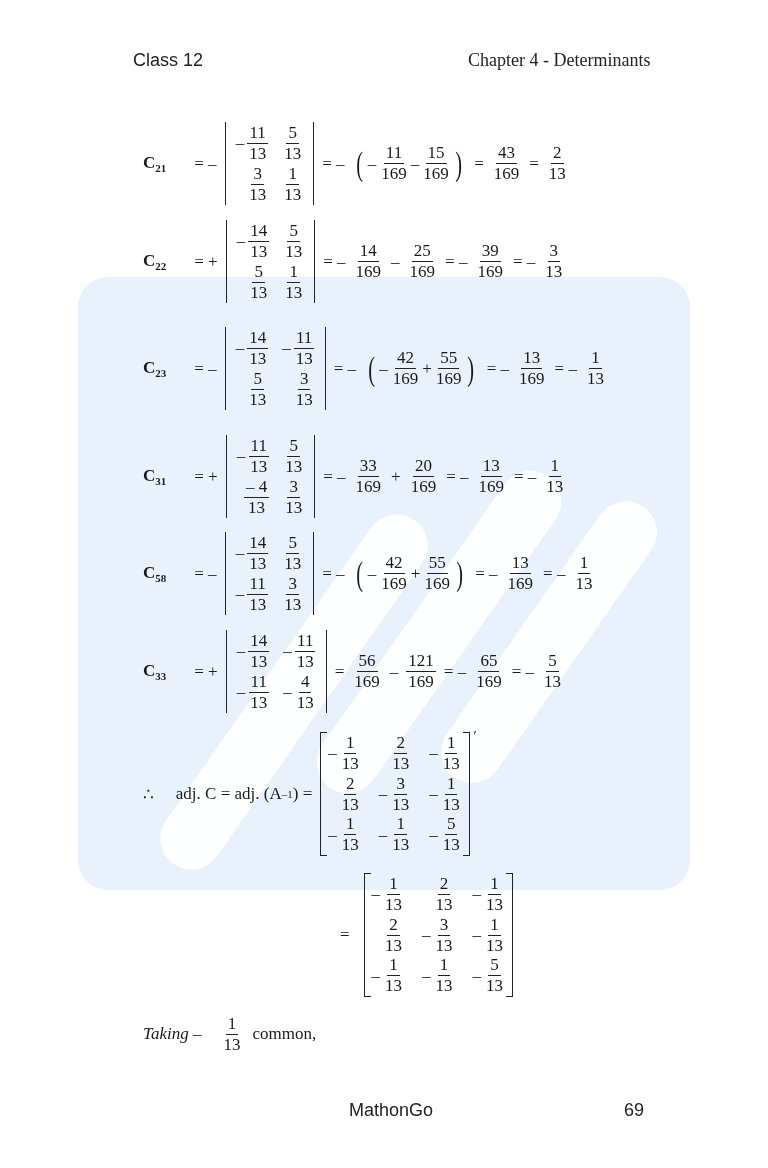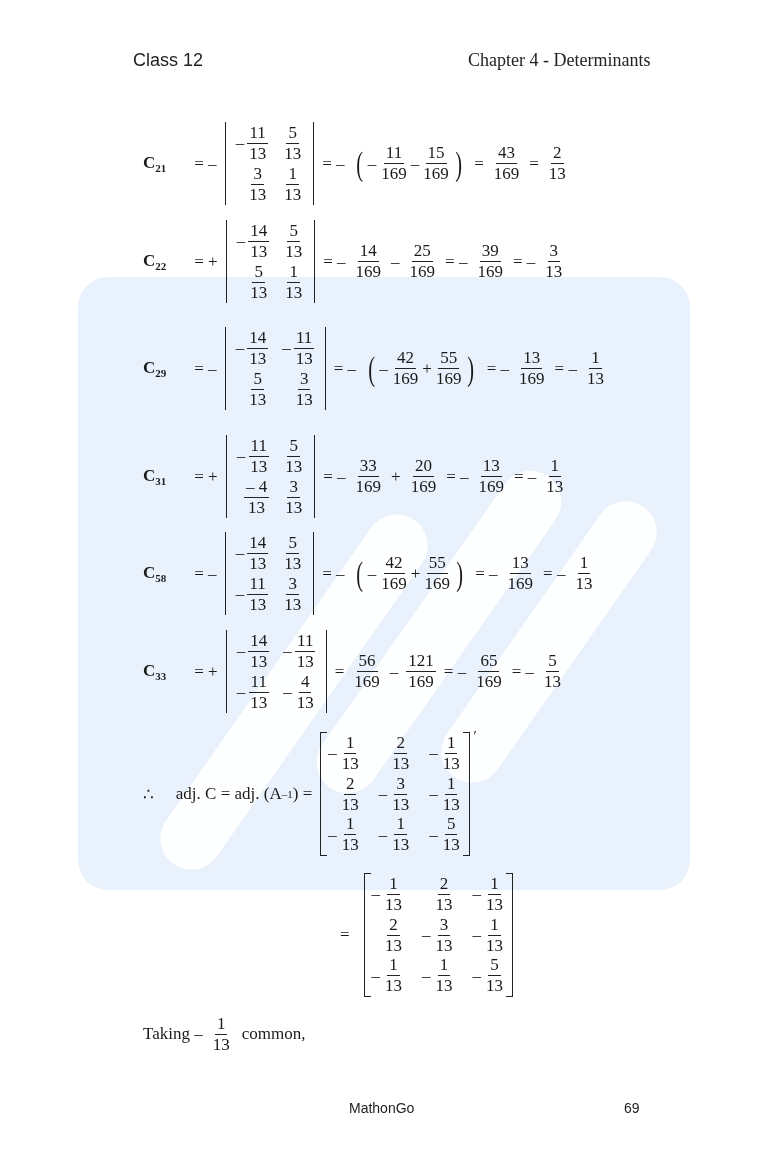--- a/index.html
+++ b/index.html
@@ -1,20 +1,20 @@
 <!DOCTYPE html>
 <html><head>
 <meta charset="utf-8">
 <style>
   html, body { margin: 0; padding: 0; background: #ffffff; }
   body { width: 768px; height: 1168px; position: relative; overflow: hidden; font-family: "Liberation Serif", "DejaVu Serif", serif; color: #1a1a1a; }
   .watermark { position: absolute; left: 78px; top: 277px; width: 612px; height: 613px; background: #e9f1fc; border-radius: 30px; overflow: hidden; z-index: 0; }
   .stripe { position: absolute; width: 62px; background: #ffffff; border-radius: 31px; transform-origin: center; transform: rotate(35deg); opacity: 0.95; }
   .hdr { position: absolute; top: 50px; font-family: "Liberation Sans", sans-serif; font-size: 18px; color: #222; z-index: 2; }
-  .ftr { position: absolute; top: 1100px; font-family: "Liberation Sans", sans-serif; font-size: 14px; color: #222; z-index: 2; }
+  .ftr { position: absolute; top: 1100px; font-family: "Liberation Sans", sans-serif; font-size: 18px; color: #222; z-index: 2; }
   .row { position: absolute; left: 143px; display: flex; align-items: center; z-index: 2; font-size: 17px; }
   .lbl { margin-right: 20px; white-space: nowrap; font-weight: bold; }
   .lbl sub { font-size: 11px; }
   .op { margin: 0 8px; white-space: nowrap; }
   .det { display: inline-grid; grid-template-columns: auto auto; column-gap: 14px; row-gap: 2px; border-left: 1.5px solid #222; border-right: 1.5px solid #222; padding: 2px 10px; }
   .frac { display: inline-flex; flex-direction: column; align-items: center; vertical-align: middle; line-height: 1.05; }
   .frac .n { padding: 0 2px 1px; border-bottom: 1px solid #222; }
   .frac .d { padding: 1px 2px 0; }
   .cell { display: flex; align-items: center; justify-content: flex-end; }
   .sgn { margin-right: 3px; }
@@ -138,21 +138,21 @@
       <span class="d">169</span>
     </span>
   <span class="op">= –</span>
   <span class="frac">
       <span class="n">3</span>
       <span class="d">13</span>
     </span>
 </div>
 
 <div class="row" style="top:327px;">
-  <span class="lbl"><span>C</span><sub>29</sub></span>
+  <span class="lbl"><span>C</span><sub>23</sub></span>
   <span class="op">= –</span>
   <span class="det">
     <span class="cell">
         <span class="sgn">–</span>
         <span class="frac">
           <span class="n">14</span>
           <span class="d">13</span>
         </span>
       </span>
     <span class="cell">
@@ -495,21 +495,21 @@
         <span class="sgn">–</span>
         <span class="frac">
           <span class="n">5</span>
           <span class="d">13</span>
         </span>
       </span>
   </span>
 </div>
 
 <div class="row" style="top:1015px; left:143px;">
-  <span style="margin-right:8px;">Taking –</span>
+  <span style="margin-right:20px;font-style:italic;">Taking –</span>
   <span class="frac">
       <span class="n">1</span>
       <span class="d">13</span>
     </span>
   <span style="margin-left:10px;">common,</span>
 </div>
 
 <div class="ftr" style="left:349px;">MathonGo</div>
 <div class="ftr" style="left:618px;margin-left:6px;">69</div>
 

